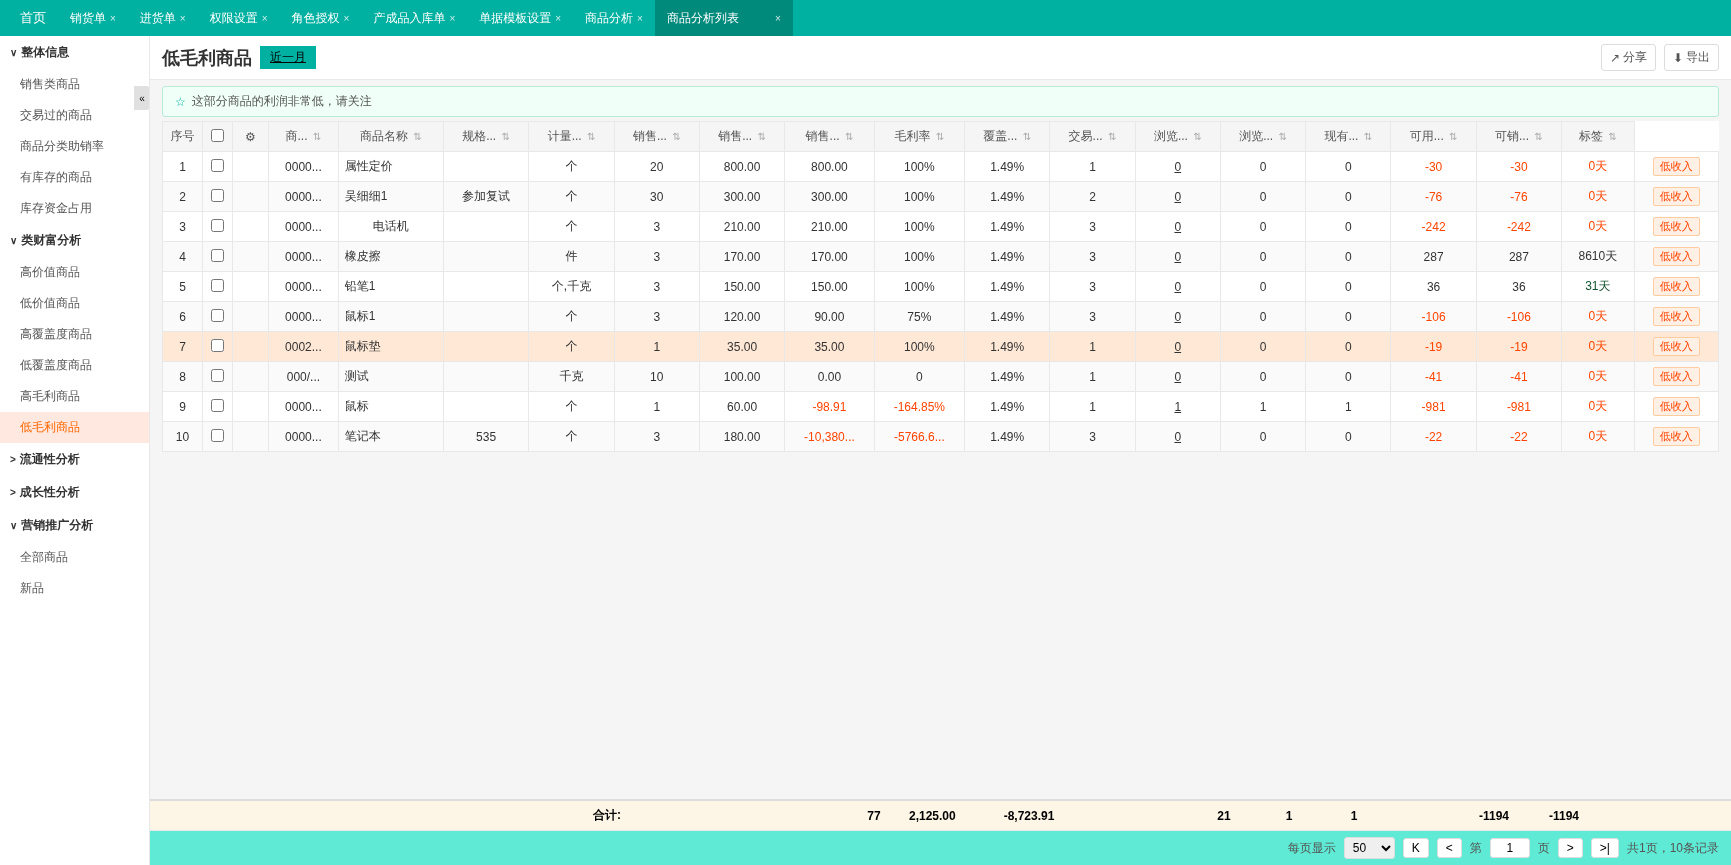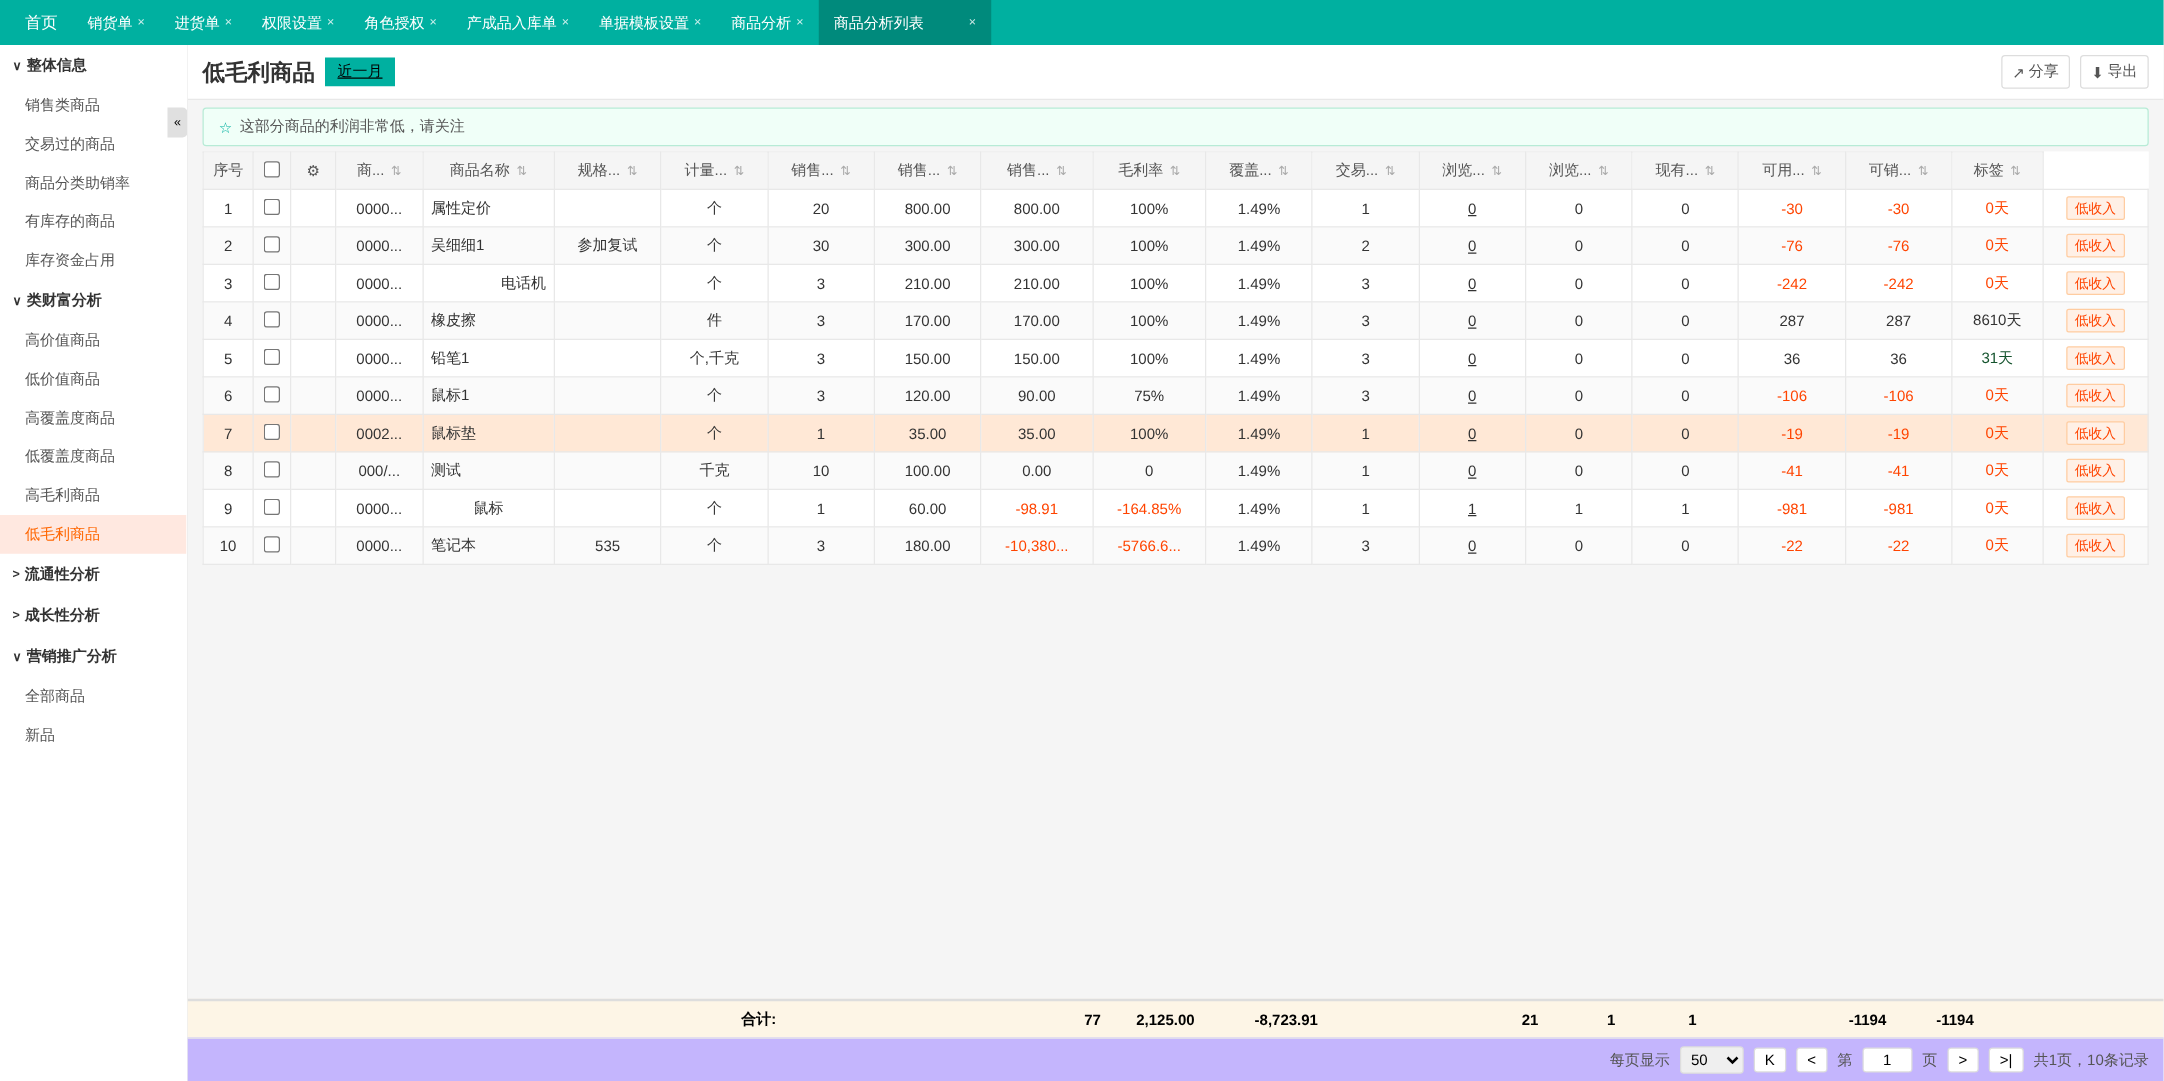--- a/index.html
+++ b/index.html
@@ -188,21 +188,21 @@
     .tag-red { background: #fff0e6; color: #ff4400; border: 1px solid #ffcca0; }
     .checkbox-cell { width: 30px; }
     td:first-child, th:first-child { width: 40px; }
 
     
     .pagination-bar {
       display: flex;
       align-items: center;
       justify-content: flex-end;
       padding: 6px 12px;
-      background: #c4b5fd;
+      background: #5eead4;
       border-top: 1px solid #e8e8e8;
       gap: 8px;
       font-size: 12px;
       color: #555;
     }
     .page-size-select {
       border: 1px solid #ddd;
       padding: 2px 4px;
       border-radius: 3px;
     }
@@ -402,21 +402,21 @@
       <td style="color:#ff4400">-76</td>
       <td style="color:#ff4400">-76</td>
       <td style="color:#ff4400">0天</td>
       <td><span class="tag tag-red">低收入</span></td>
     </tr>
             <tr>
       <td>3</td>
       <td class="checkbox-cell"><input type="checkbox" style=""></td>
       <td></td>
       <td>0000...</td>
-      <td style="text-align:right;">电话机</td>
+      <td style="text-align:center;">电话机</td>
       <td></td>
       <td>个</td>
       <td>3</td>
       <td>210.00</td>
       <td style="color:#333">210.00</td>
       <td style="color:#333">100%</td>
       <td>1.49%</td>
       <td>3</td>
       <td><span class="underline">0</span></td>
       <td>0</td>
@@ -534,21 +534,21 @@
       <td style="color:#ff4400">-41</td>
       <td style="color:#ff4400">-41</td>
       <td style="color:#ff4400">0天</td>
       <td><span class="tag tag-red">低收入</span></td>
     </tr>
             <tr>
       <td>9</td>
       <td class="checkbox-cell"><input type="checkbox" style=""></td>
       <td></td>
       <td>0000...</td>
-      <td style="text-align:center;">鼠标</td>
+      <td style="text-align:left;">鼠标</td>
       <td></td>
       <td>个</td>
       <td>1</td>
       <td>60.00</td>
       <td style="color:#ff4400">-98.91</td>
       <td style="color:#ff4400">-164.85%</td>
       <td>1.49%</td>
       <td>1</td>
       <td><span class="underline">1</span></td>
       <td>1</td>

